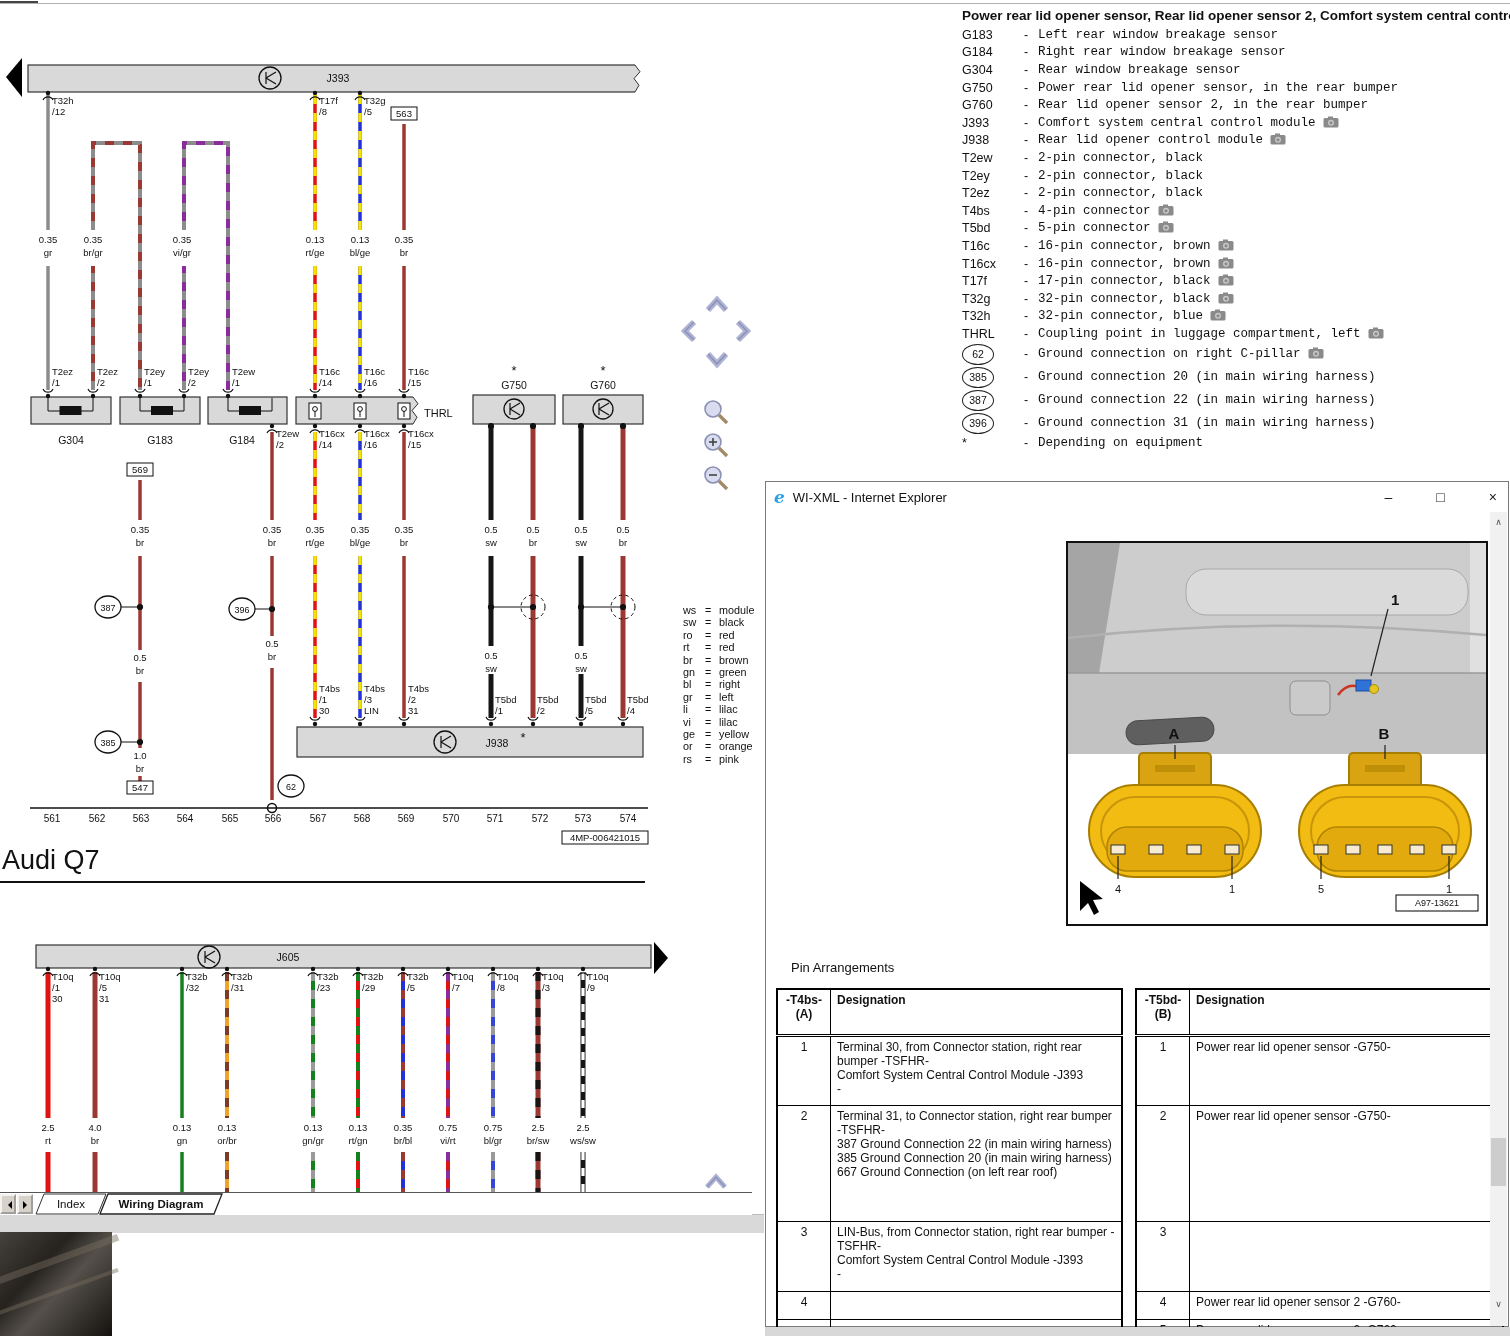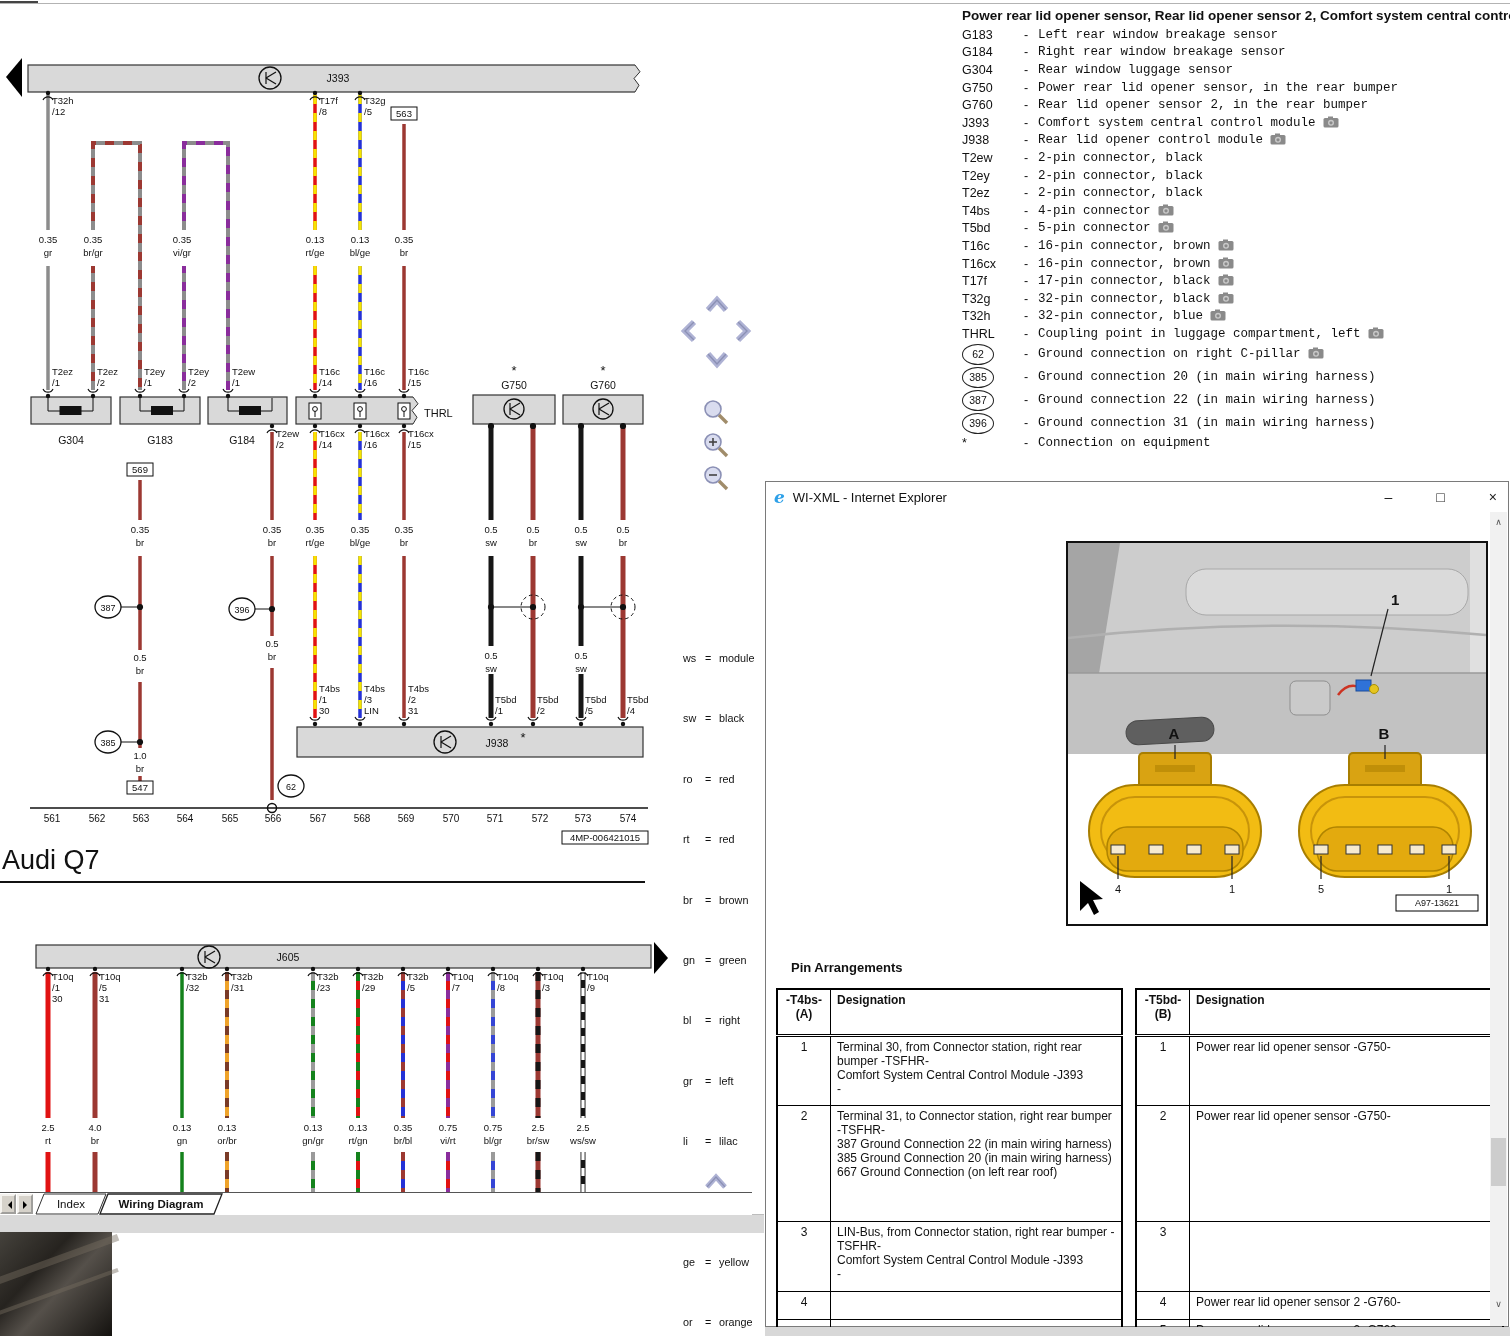--- a/index.html
+++ b/index.html
@@ -15,21 +15,21 @@
   .lg-row{display:grid;grid-template-columns:62px 14px 1fr;align-items:center;min-height:17.6px;}
   .lg-row.circ{min-height:23px;}
   .lg-code{white-space:nowrap;}
   .lg-circle{display:inline-flex;align-items:center;justify-content:center;width:30px;height:19px;
              border:1.5px solid #222;border-radius:50%;font-size:10.5px;}
   .lg-desc{white-space:nowrap;font-family:Liberation Mono, monospace;}
   .cam{vertical-align:-2px;margin-left:7px;}
 
   
   #color-legend{position:absolute;left:683px;top:604px;font-size:10.8px;line-height:12.4px;}
-  .cl-row{display:grid;grid-template-columns:22px 14px 1fr;margin-top:48px;}
+  .cl-row{display:grid;grid-template-columns:22px 14px 1fr;}
 
   
   #schematic{position:absolute;left:0;top:0;z-index:1;}
   #audi-label{position:absolute;left:2px;top:845px;font-size:27px;z-index:2;text-align:right;}
 
   
   .navctl{position:absolute;z-index:2;}
 
   
   #tabbar{position:absolute;left:0;top:1192px;width:752px;height:22px;background:#fff;
@@ -56,21 +56,21 @@
                font-size:14px;color:#222;}
   #ie-controls span{cursor:pointer;padding:0 5px;}
   #ie-content{position:relative;width:100%;height:816px;}
   #ie-scrollbar{position:absolute;right:1px;top:0;bottom:2px;width:17px;background:#f1f1f1;}
   .sb-arrow{position:absolute;left:0;width:17px;height:16px;text-align:center;font-size:9px;color:#555;
             line-height:16px;cursor:pointer;}
   #sb-thumb{position:absolute;left:1px;top:626px;width:15px;height:48px;background:#cdcdcd;cursor:pointer;}
 
   #fig-frame{position:absolute;left:300px;top:29px;width:422px;height:385px;border:2px solid #111;
              box-sizing:border-box;background:#fff;}
-  #pin-heading{position:absolute;left:25px;top:448px;font-size:13px;font-weight:bold;}
+  #pin-heading{position:absolute;left:25px;top:448px;font-size:13px;font-weight:normal;}
   #pin-tables{position:absolute;left:10px;top:476px;display:flex;gap:12px;}
   .pintable{border-collapse:collapse;border:2px solid #000;font-size:12px;table-layout:fixed;}
   .pintable th,.pintable td{border:1px solid #000;padding:3px 6px;vertical-align:top;}
   .pintable thead th{border-bottom:3px double #000;font-weight:bold;}
   .pt-pin{width:40px;text-align:center;white-space:pre-line;}
   .pt-des-l{width:278px;}
   .pt-des-r{width:300px;}
   .pt-des{text-align:left;white-space:pre-line;}
   #grey-under-window{position:absolute;left:765px;top:1327px;width:745px;height:9px;background:#d8d8d8;z-index:11;}
 </style>
@@ -632,21 +632,21 @@
       <span class="lg-desc">Left rear window breakage sensor</span>
     </div>
     <div class="lg-row">
       <span class="lg-code">G184</span>
       <span>-</span>
       <span class="lg-desc">Right rear window breakage sensor</span>
     </div>
     <div class="lg-row">
       <span class="lg-code">G304</span>
       <span>-</span>
-      <span class="lg-desc">Rear window luggage sensor</span>
+      <span class="lg-desc">Rear window breakage sensor</span>
     </div>
     <div class="lg-row">
       <span class="lg-code">G750</span>
       <span>-</span>
       <span class="lg-desc">Power rear lid opener sensor, in the rear bumper</span>
     </div>
     <div class="lg-row">
       <span class="lg-code">G760</span>
       <span>-</span>
       <span class="lg-desc">Rear lid opener sensor 2, in the rear bumper</span>
@@ -787,21 +787,21 @@
       <span class="lg-desc">Ground connection 22 (in main wiring harness)</span>
     </div>
     <div class="lg-row circ">
       <span class="lg-code"><span class="lg-circle">396</span></span>
       <span>-</span>
       <span class="lg-desc">Ground connection 31 (in main wiring harness)</span>
     </div>
     <div class="lg-row">
       <span class="lg-code">*</span>
       <span>-</span>
-      <span class="lg-desc">Connection on equipment</span>
+      <span class="lg-desc">Depending on equipment</span>
     </div>
   </div>
 <div id="color-legend">
     <div class="cl-row">
       <span>ws</span>
       <span>=</span>
       <span>module</span>
     </div>
     <div class="cl-row">
       <span>sw</span>

